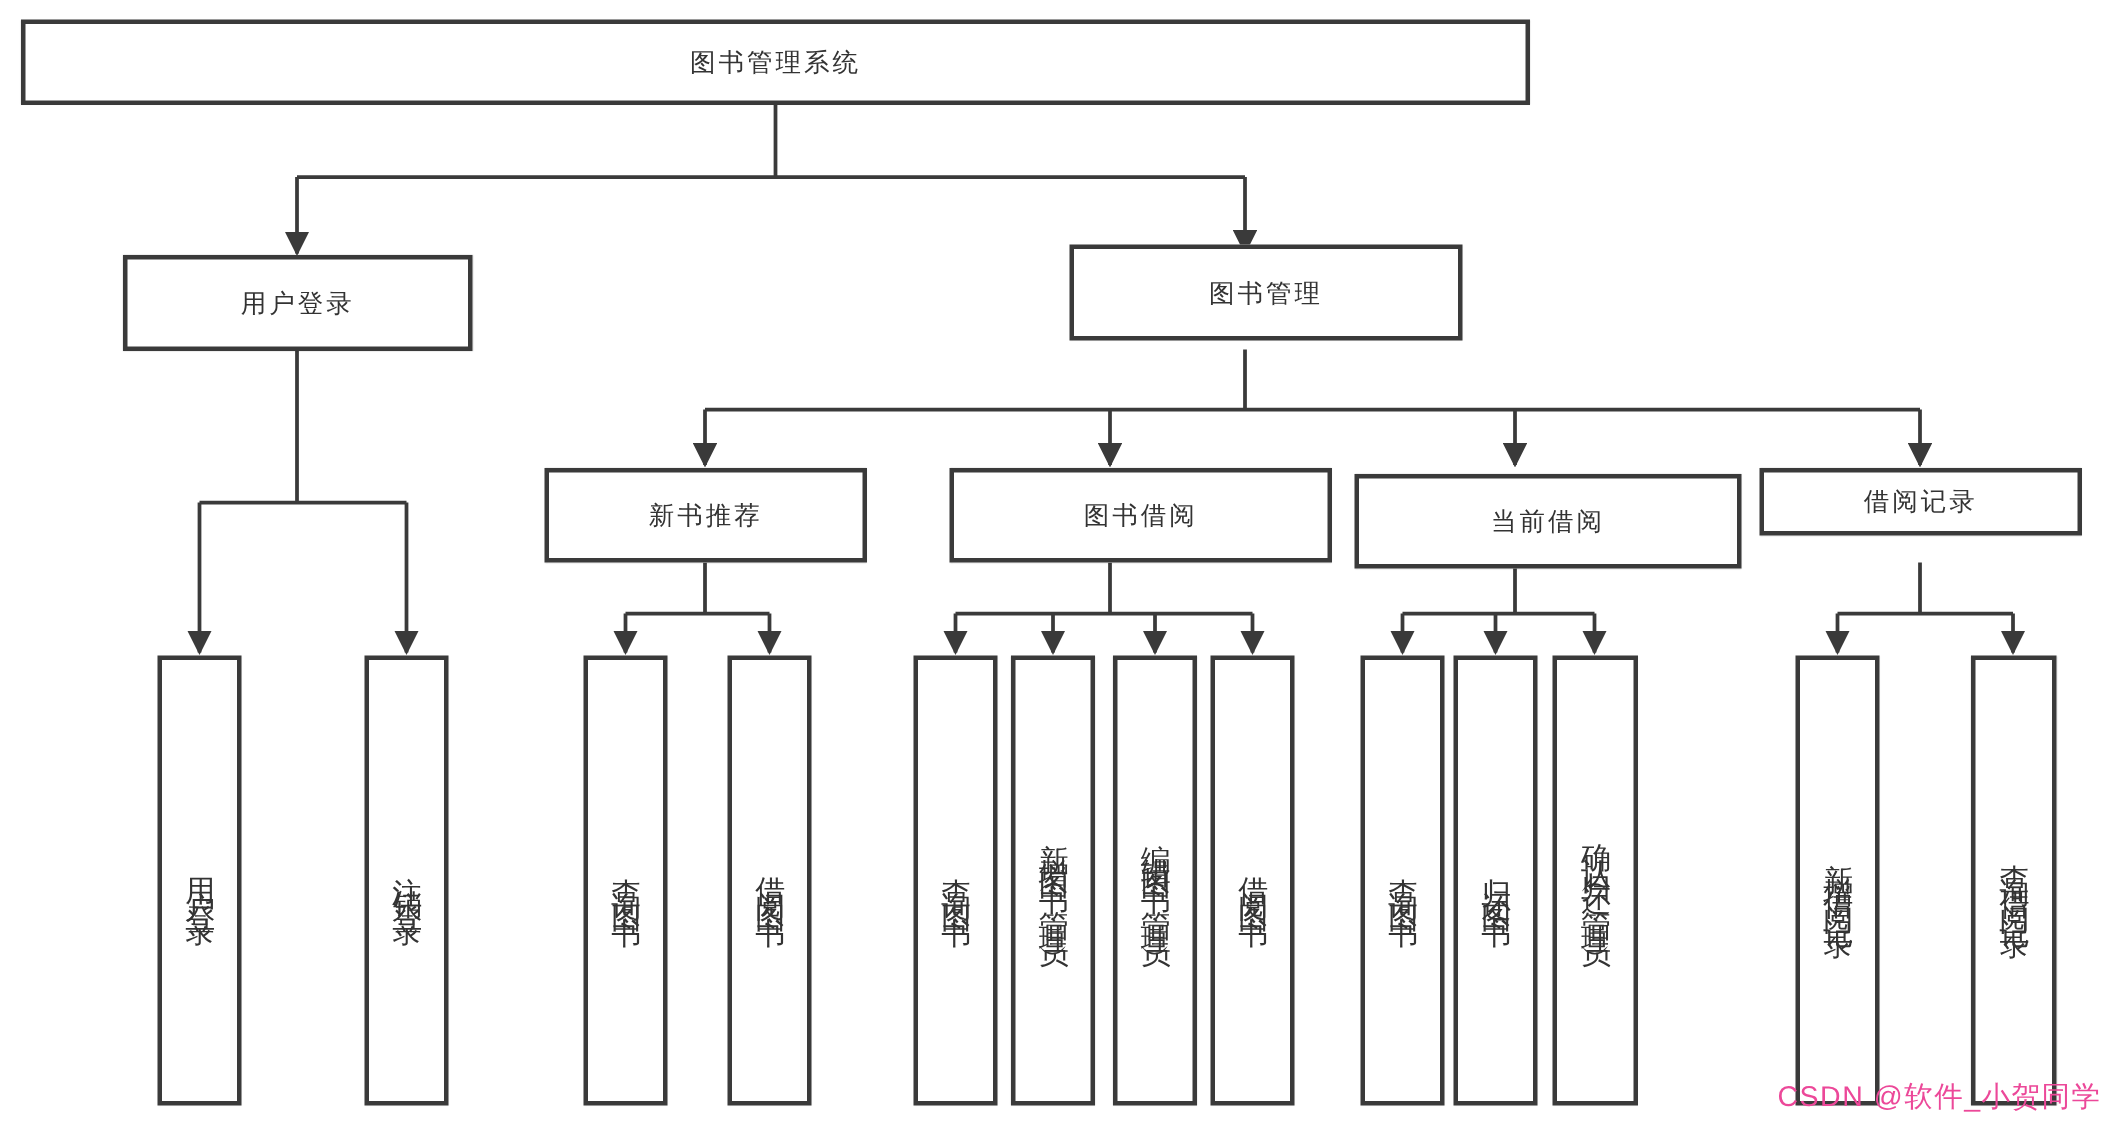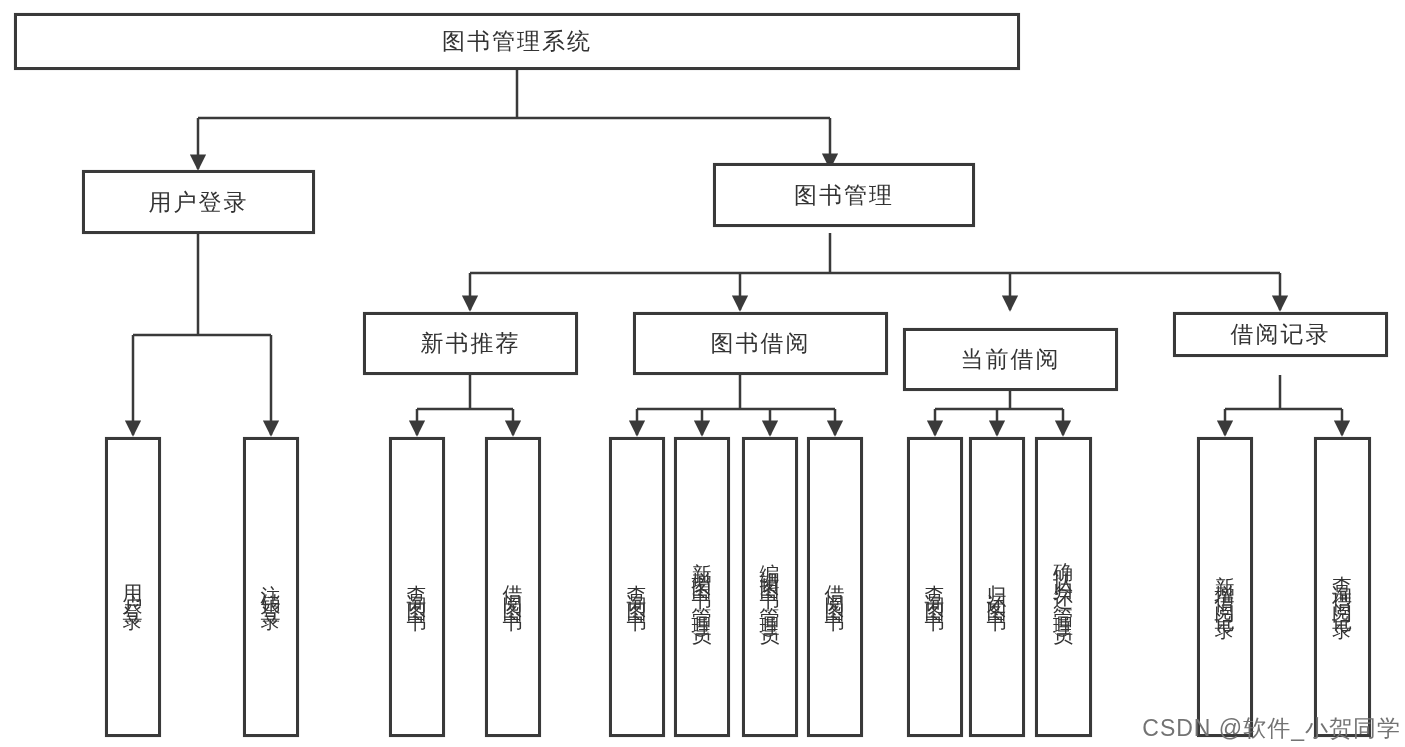--- a/index.html
+++ b/index.html
@@ -22,38 +22,38 @@
     position: absolute;
     background: #ffffff;
     border: 3px solid #3a3a3a;
     display: flex;
     align-items: center;
     justify-content: center;
     color: #333333;
     box-shadow: 0 0 1px rgba(0,0,0,0.25);
   }
   .node.h .label {
-    font-size: 23px;
+    font-size: 17px;
     letter-spacing: 2px;
     white-space: nowrap;
     text-align: right;
   }
   .node.v .label {
     writing-mode: vertical-rl;
     font-size: 20px;
     letter-spacing: 9px;
     line-height: 1;
     max-height: 284px;
   }
   .watermark {
     position: absolute;
     right: 4px;
     bottom: 3px;
-    font-size: 23px;
-    color: #737373;
+    font-size: 19px;
+    color: #ec4899;
     letter-spacing: 1px;
     white-space: nowrap;
   }
 </style>
 </head>
 <body>
 
 <div class="canvas">
 
   <svg class="connectors" viewBox="0 0 1405 747" xmlns="http://www.w3.org/2000/svg">
@@ -109,21 +109,21 @@
   <div class="node h" style="left:713px;top:163px;width:262px;height:64px">
     <span class="label">图书管理</span>
   </div>
 
   <div class="node h" style="left:363px;top:312px;width:215px;height:63px">
     <span class="label">新书推荐</span>
   </div>
   <div class="node h" style="left:633px;top:312px;width:255px;height:63px">
     <span class="label">图书借阅</span>
   </div>
-  <div class="node h" style="left:903px;top:328px;width:215px;height:63px">
+  <div class="node h" style="left:903px;top:316px;width:258px;height:63px">
     <span class="label">当前借阅</span>
   </div>
   <div class="node h" style="left:1173px;top:312px;width:215px;height:45px">
     <span class="label">借阅记录</span>
   </div>
 
   <div class="node v" style="left:105px;top:437px;width:56px;height:300px">
     <span class="label">用户登录</span>
   </div>
   <div class="node v" style="left:243px;top:437px;width:56px;height:300px">

